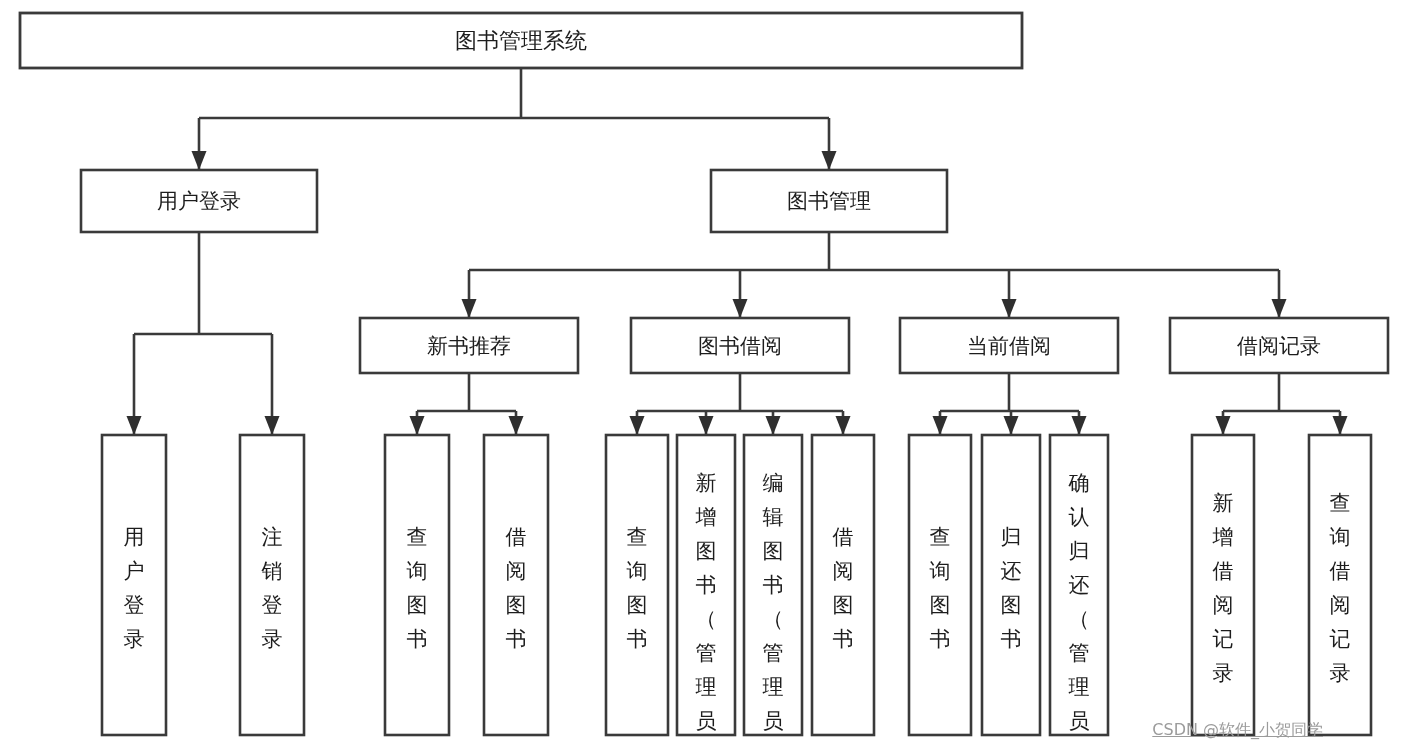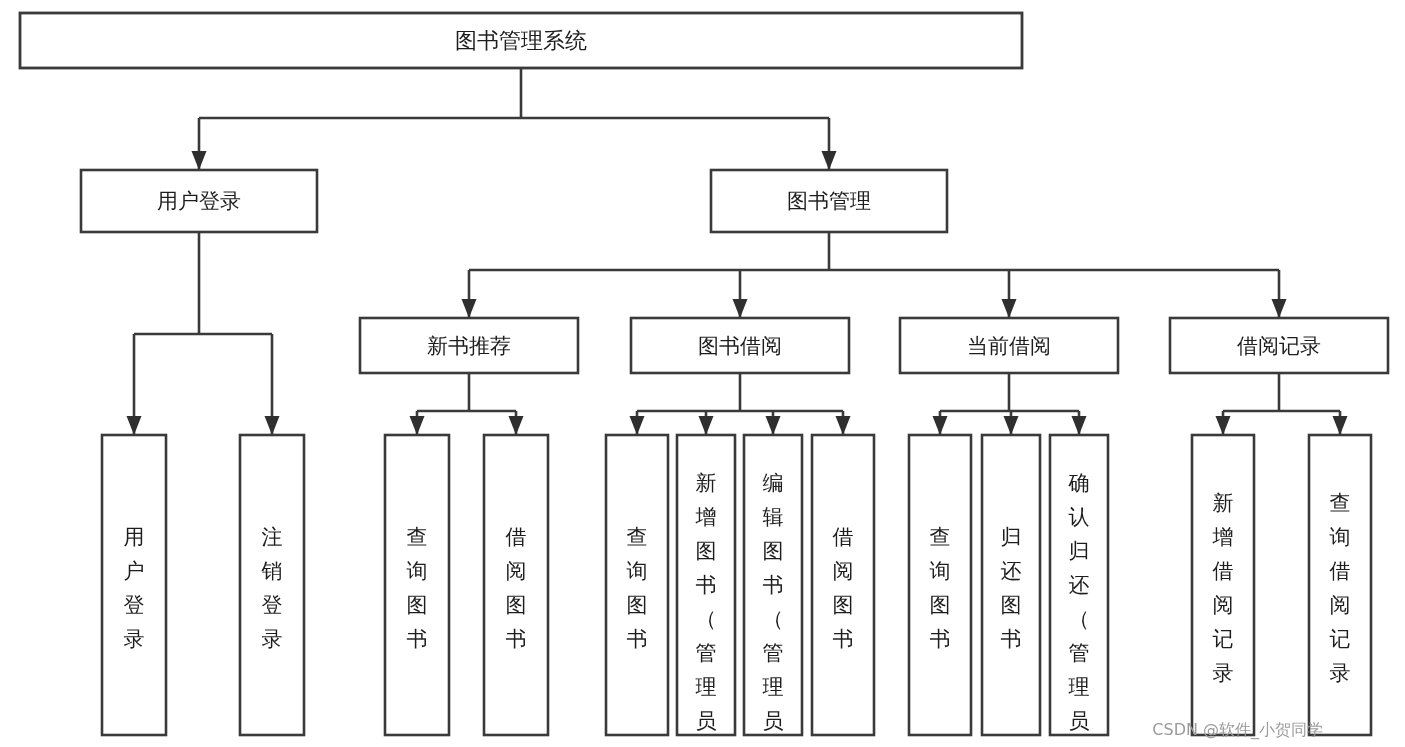--- a/index.html
+++ b/index.html
@@ -63,20 +63,21 @@
   }
   .watermark-text {
     position: absolute;
     right: 10px;
     bottom: 6px;
     font-family: "DejaVu Sans", "Liberation Sans", sans-serif;
     font-size: 16px;
     color: #9b9b9b;
     white-space: nowrap;
     user-select: none;
+    text-decoration: underline;
   }
 </style>
 </head>
 <body>
 
 <div id="diagram-root">
   <svg class="diagram-canvas" viewBox="0 0 1405 747">
     <g id="connectors-layer">
         <line x1="521" y1="68" x2="521" y2="118" class="connector-line"></line>
         <line x1="199" y1="118" x2="829" y2="118" class="connector-line"></line>

